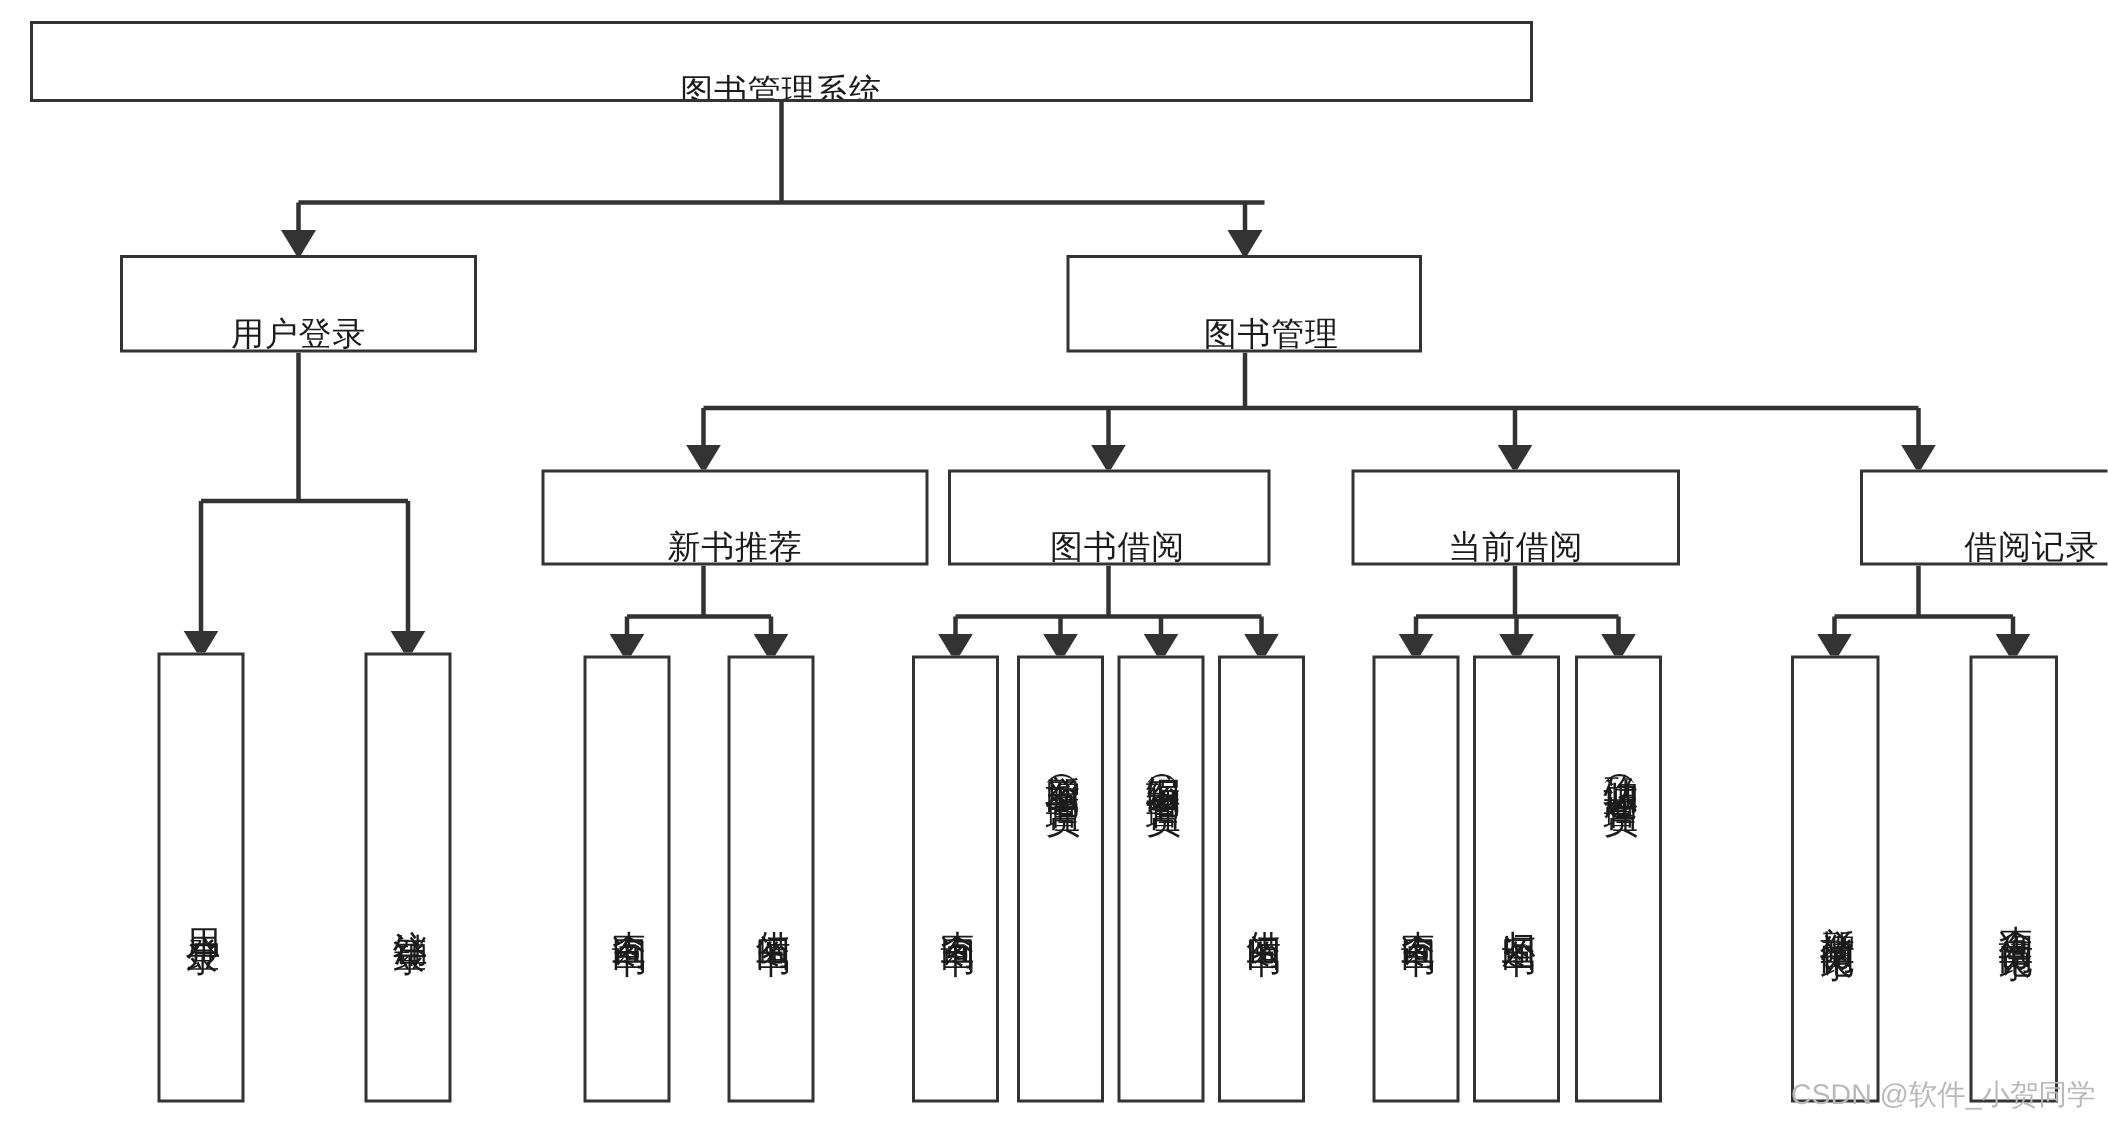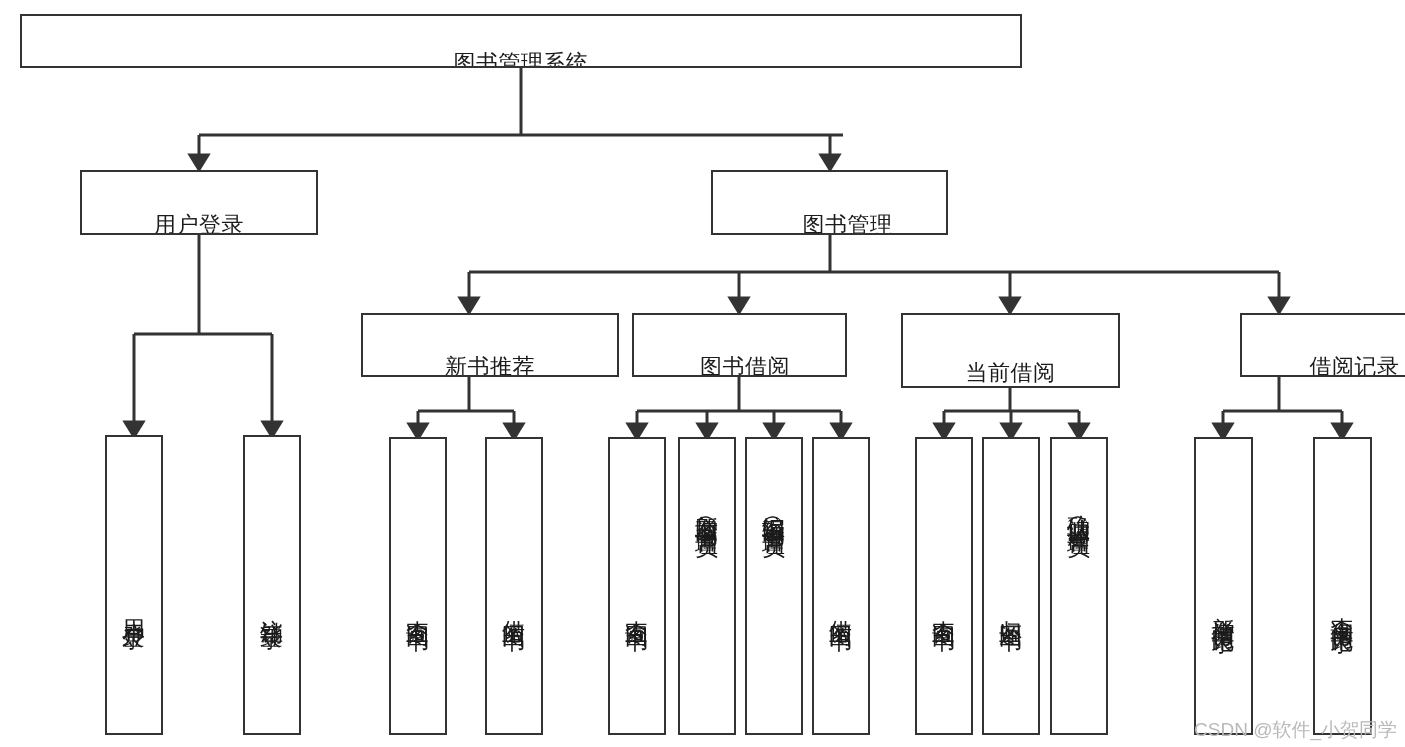--- a/index.html
+++ b/index.html
@@ -31,21 +31,21 @@
     box-sizing: border-box;
     background: #ffffff;
     border: 2px solid #333333;
     display: flex;
     align-items: center;
     justify-content: center;
     overflow: hidden;
   }
   .node-label {
     color: #1b1b1b;
-    font-family: Liberation Sans, sans-serif;
+    font-family: Liberation Mono, monospace;
     font-size: 22px;
     line-height: 1.18;
     letter-spacing: 0.5px;
     white-space: nowrap;
     margin-top: 44px;
   }
   .node-box.vertical {
     align-items: flex-start;
     justify-content: center;
     padding-top: 14px;
@@ -139,21 +139,21 @@
   <div class="node-box" style="left:711px; top:170px; width:237px; height:65px;padding-left:36px;">
     <span class="node-label">图书管理</span>
   </div>
 
   <div class="node-box" style="left:361px; top:313px; width:258px; height:64px;">
     <span class="node-label">新书推荐</span>
   </div>
   <div class="node-box" style="left:632px; top:313px; width:215px; height:64px;padding-left:11px;">
     <span class="node-label">图书借阅</span>
   </div>
-  <div class="node-box" style="left:901px; top:313px; width:219px; height:75px;">
+  <div class="node-box" style="left:901px; top:313px; width:219px; height:64px;">
     <span class="node-label">当前借阅</span>
   </div>
   <div class="node-box" style="left:1240px; top:313px; width:229px; height:64px;">
     <span class="node-label">借阅记录</span>
   </div>
 
   <div class="node-box vertical centered" style="left:105px; top:435px; width:58px; height:300px;">
     <span class="node-label">用户登录</span>
   </div>
   <div class="node-box vertical centered" style="left:243px; top:435px; width:58px; height:300px;">

